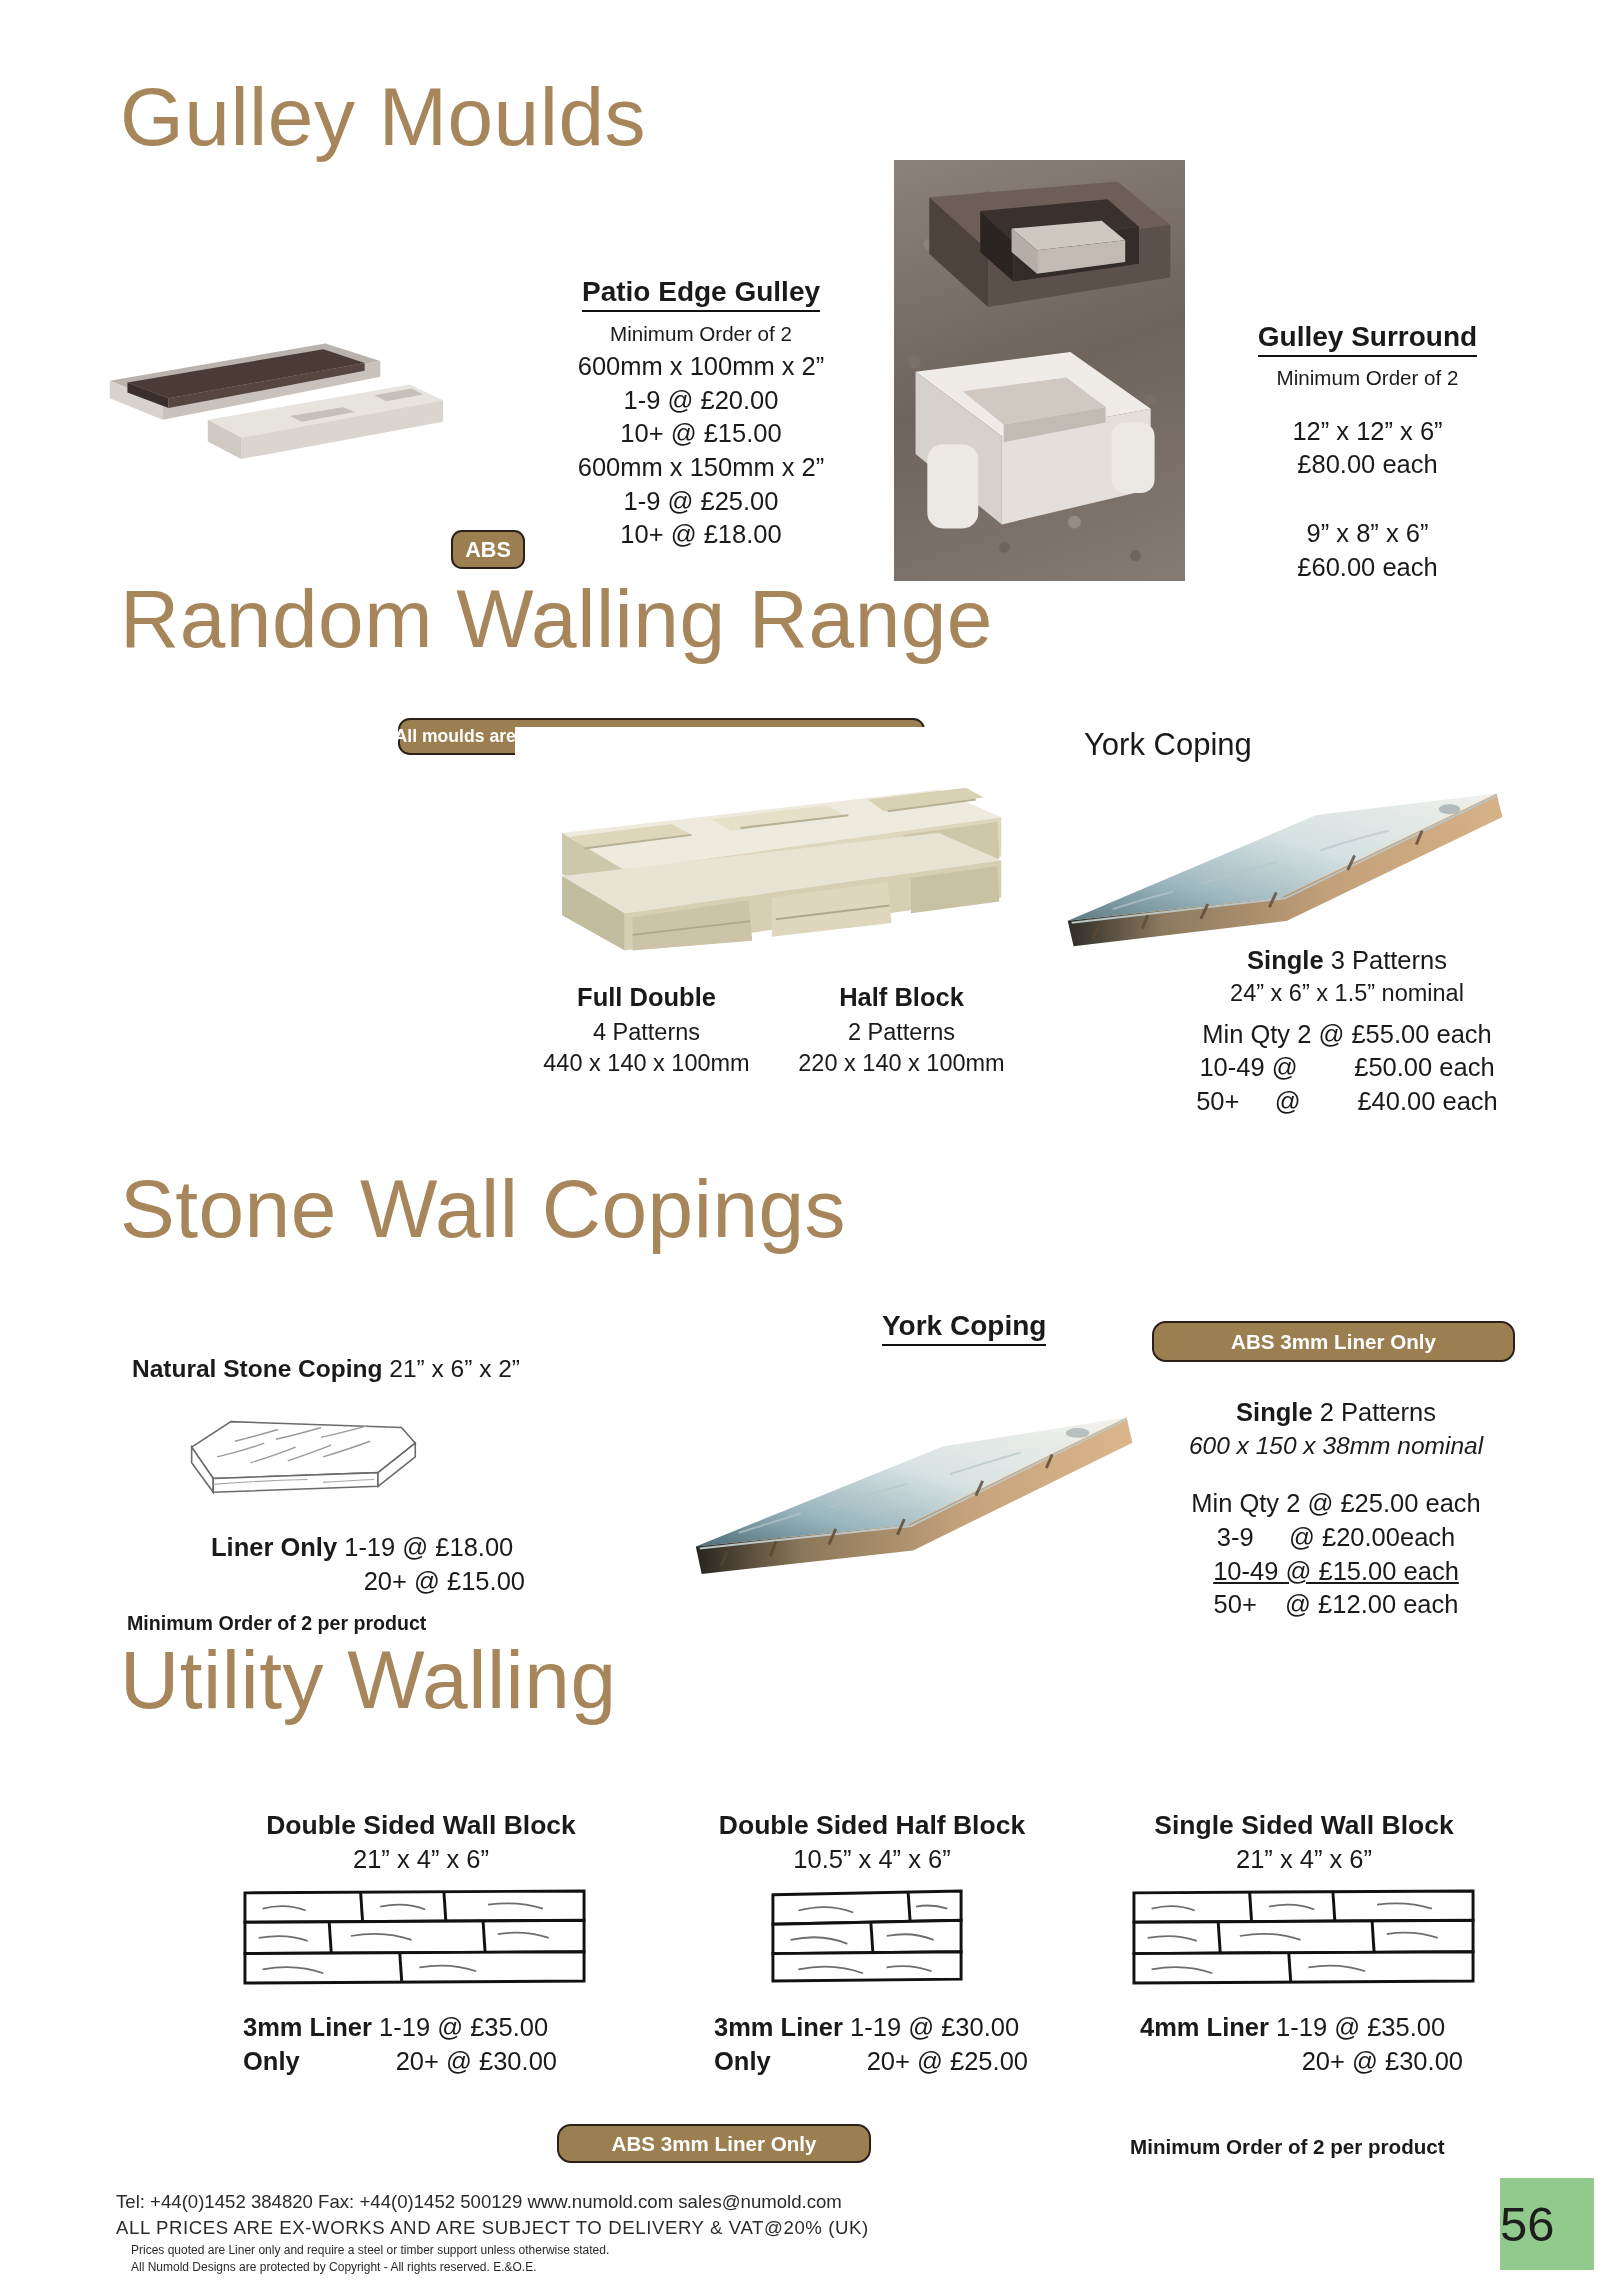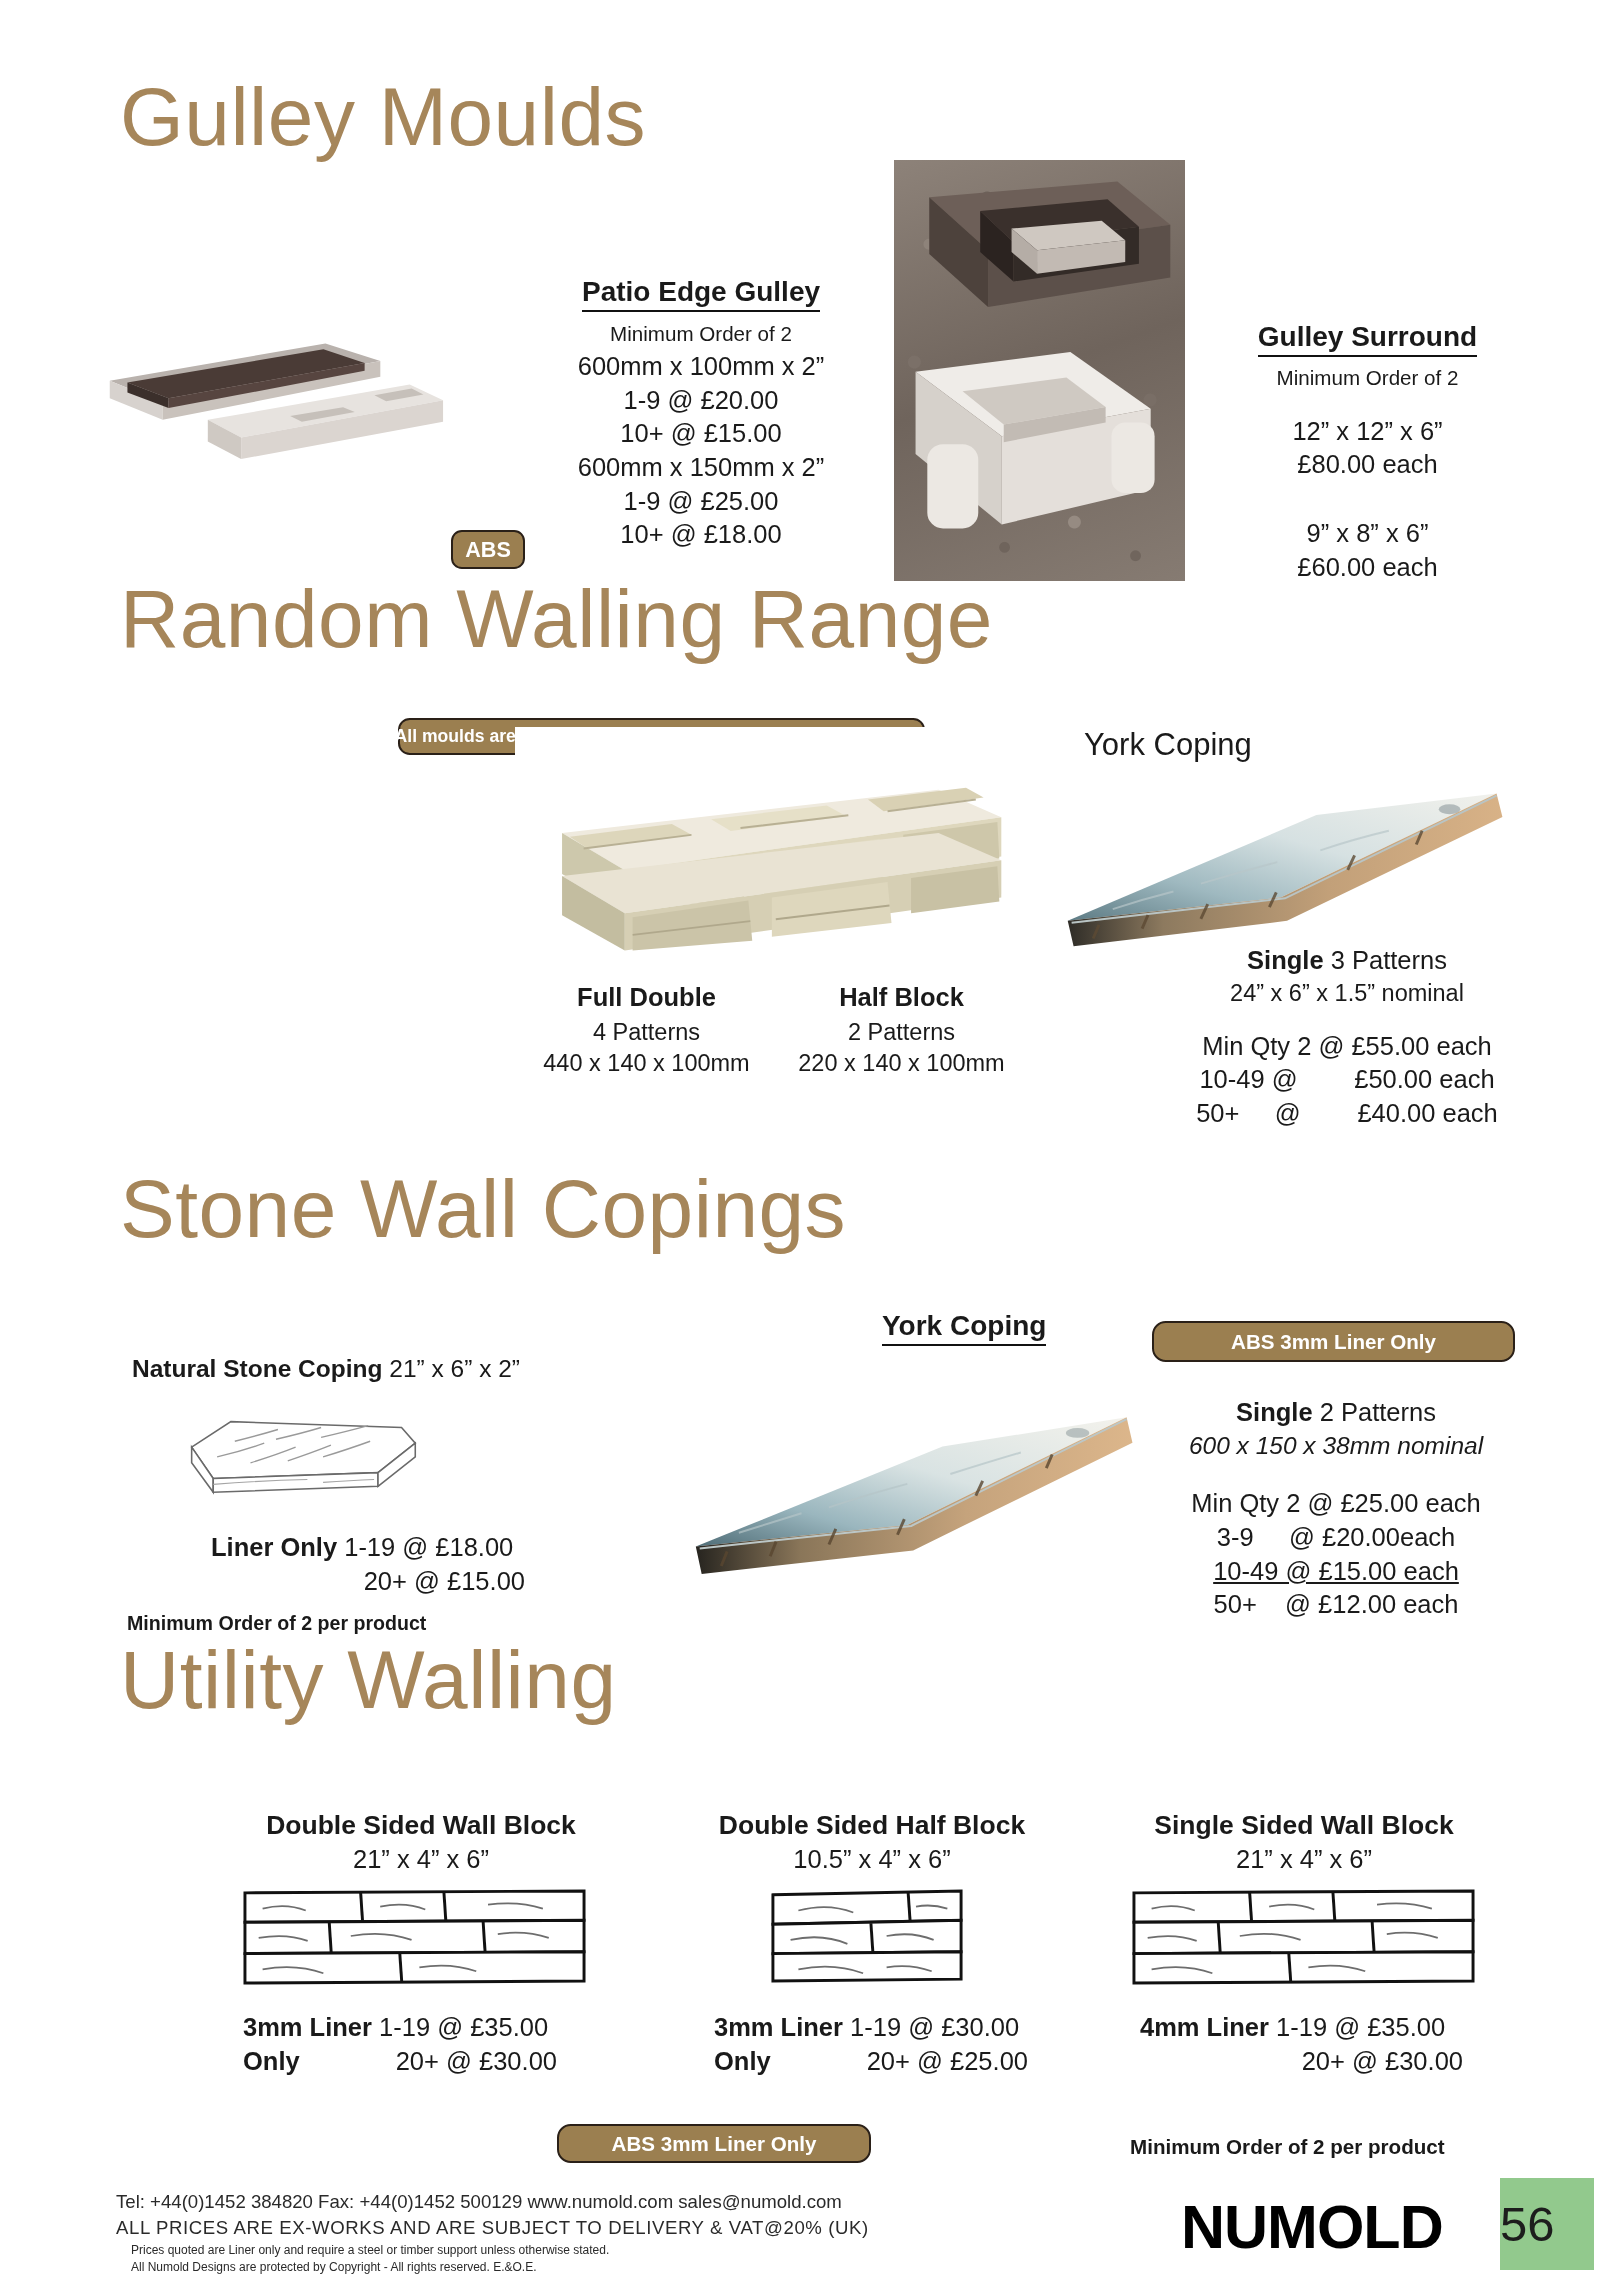--- a/index.html
+++ b/index.html
@@ -238,21 +238,21 @@
       <path d="M40,168 l6,-14 M90,158 l6,-14 M150,148 l7,-15 M220,136 l7,-15 M300,98 l7,-15 M370,72 l6,-14" stroke="#5d4a33" stroke-width="3" fill="none" opacity="0.8"></path>
       <ellipse cx="404" cy="36" rx="11" ry="5" fill="#8e9a9c" opacity="0.6"></ellipse>
     </svg>
   </div>
 
   <div class="blk ctr" style="left:1161px; top:944px; width:372px;">
     <div class="line" style="font-size:25.5px;">
       <span class="bold">Single</span><span class="lite"> 3 Patterns</span>
     </div>
     <div class="line lite" style="font-size:23.5px;">24” x 6” x 1.5” nominal</div>
-    <div class="line lite" style="font-size:25.5px; margin-top:21px; white-space:pre;">Min Qty 2 @ £55.00 each</div>
+    <div class="line lite" style="font-size:25.5px; margin-top:9px; white-space:pre;">Min Qty 2 @ £55.00 each</div>
     <div class="line lite" style="font-size:25.5px; white-space:pre;">10-49 @        £50.00 each</div>
     <div class="line lite" style="font-size:25.5px; white-space:pre;">50+     @        £40.00 each</div>
   </div>
 
   <div class="section-title" style="left:120px; top:1168px; font-size:82px;">Stone Wall Copings</div>
 
   <div class="blk" style="left:882px; top:1310px;">
     <div class="hdr-ul" style="font-size:28px;">York Coping</div>
   </div>
 
@@ -431,20 +431,19 @@
 
   <div class="blk bold" style="left:1130px; top:2135px; font-size:20.6px;">Minimum Order of 2 per product</div>
 
   <div class="footer">
     <div class="f1">Tel: +44(0)1452 384820 Fax: +44(0)1452 500129 www.numold.com sales@numold.com</div>
     <div class="f2">ALL PRICES ARE EX-WORKS AND ARE SUBJECT TO DELIVERY &amp; VAT@20% (UK)</div>
     <div class="f3">Prices quoted are Liner only and require a steel or timber support unless otherwise stated.</div>
     <div class="f3">All Numold Designs are protected by Copyright  - All rights reserved. E.&amp;O.E.</div>
   </div>
 
-  <div class="logo">NUMOLD</div>
 
   <div class="pagebox">
     <span class="pagenum">56</span>
   </div>
 
 </div>
 
 
 </body></html>

